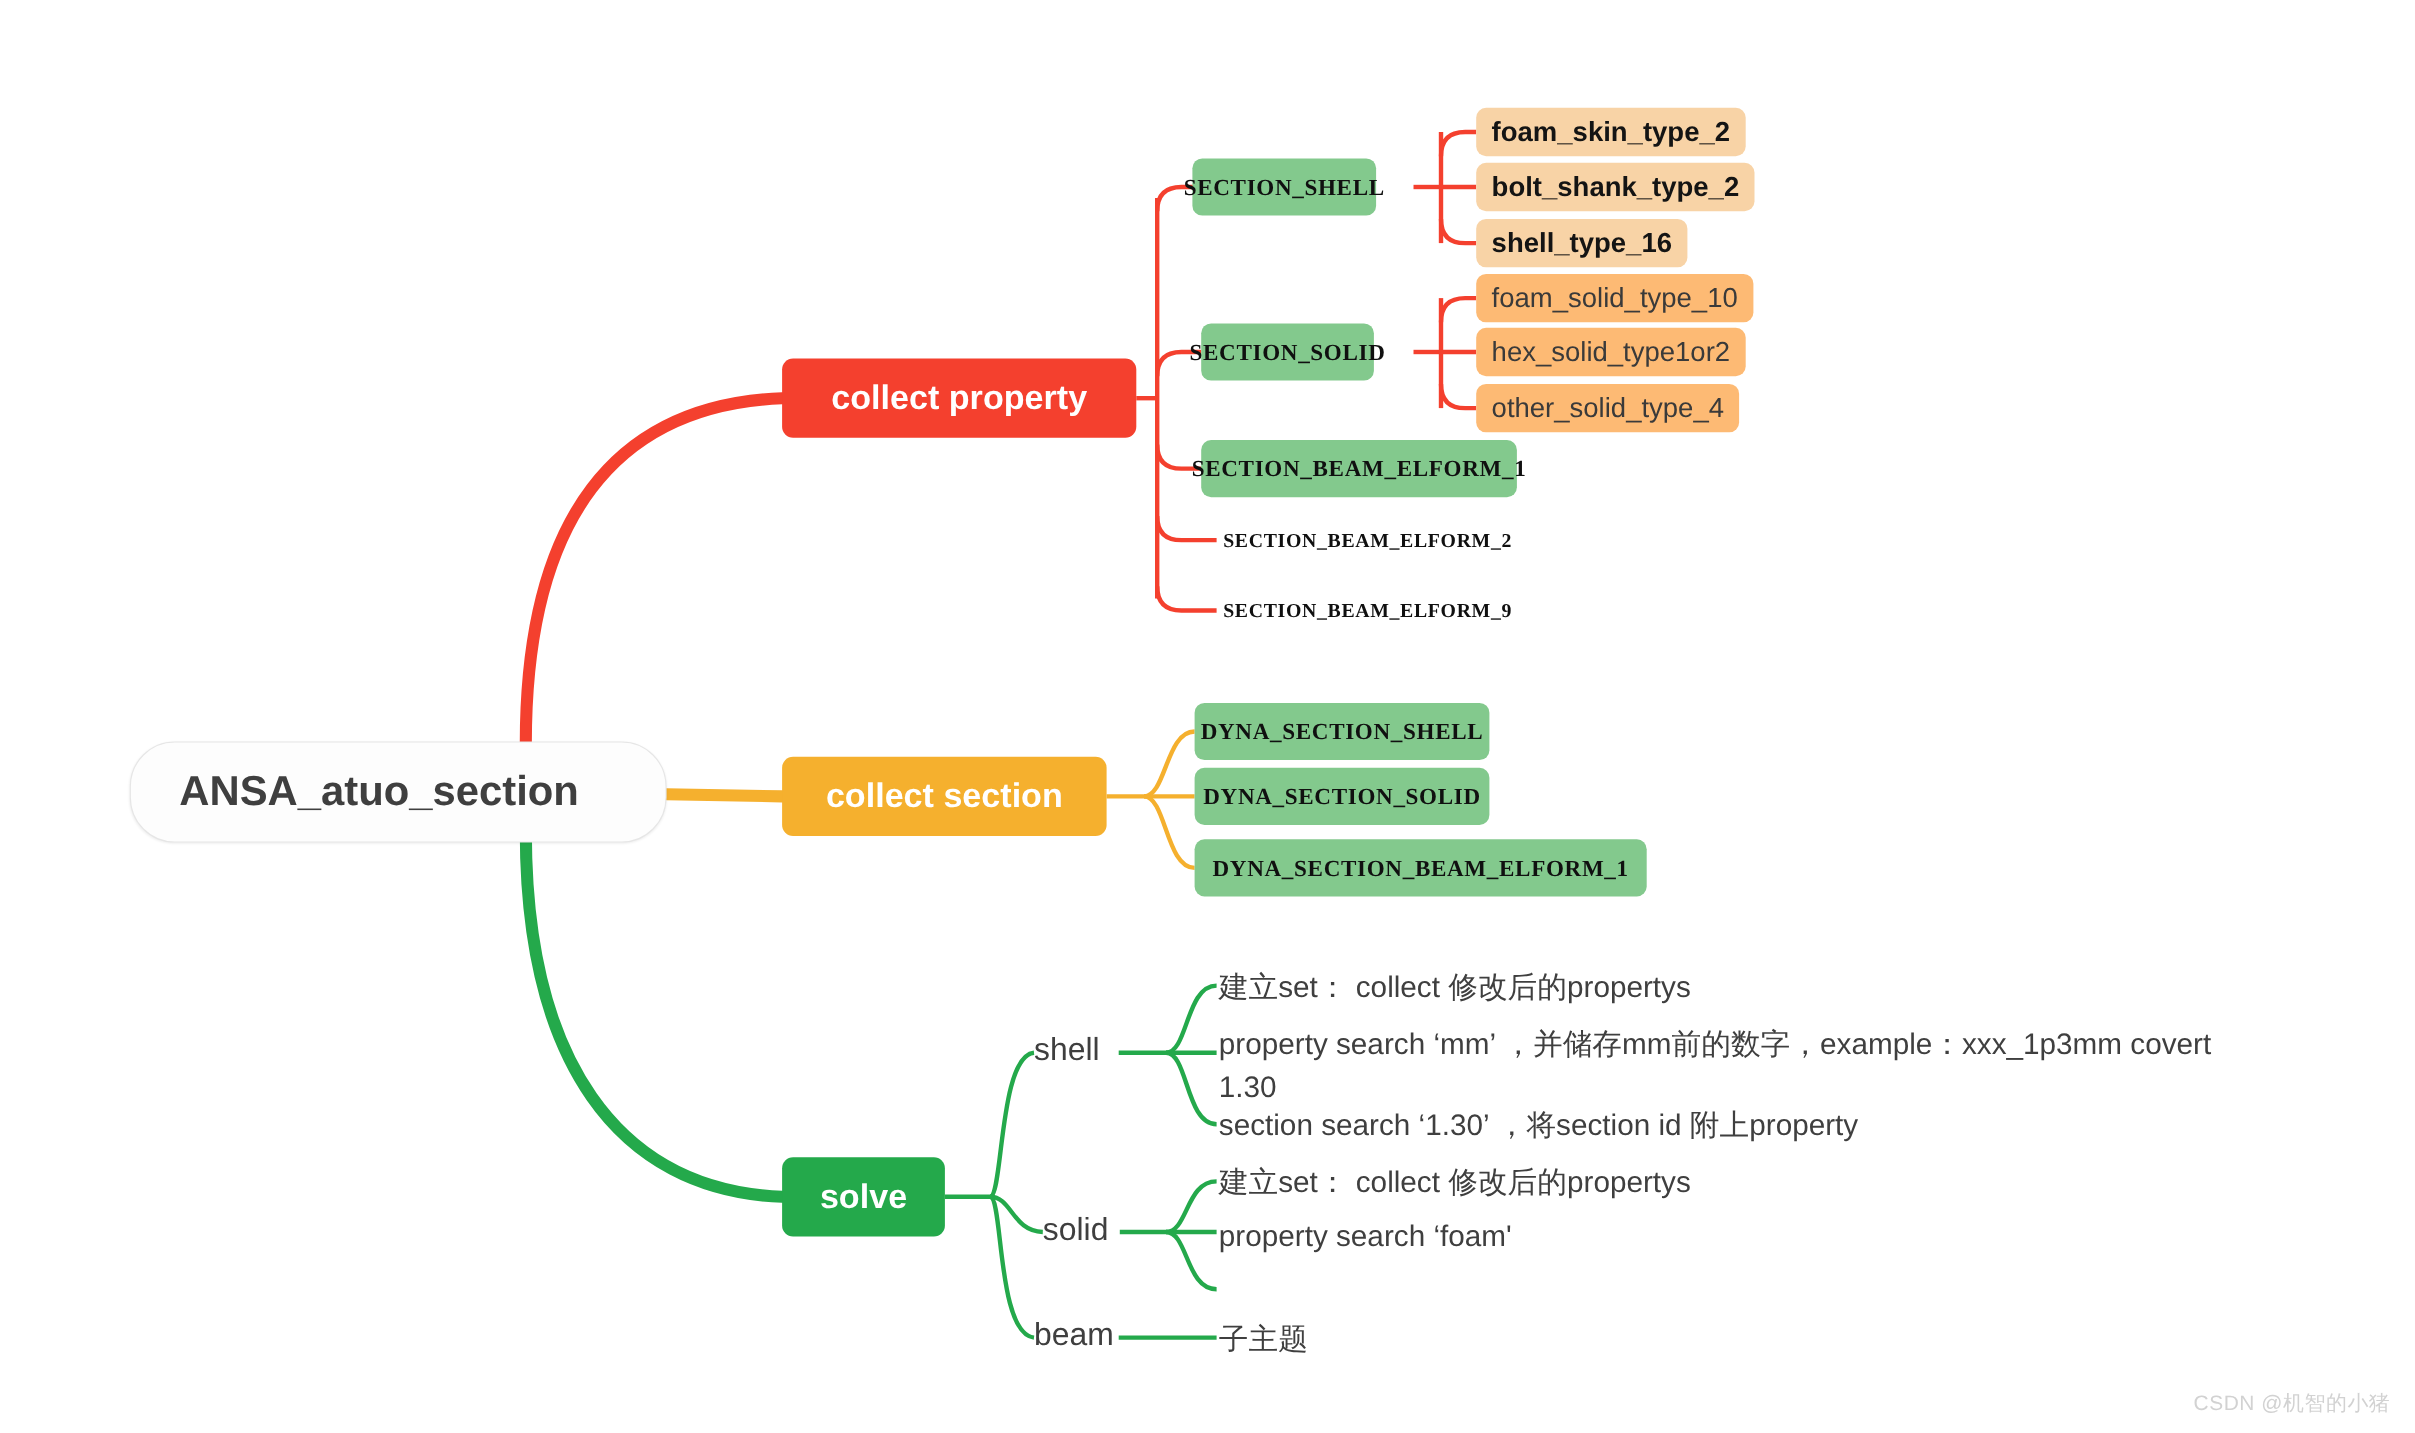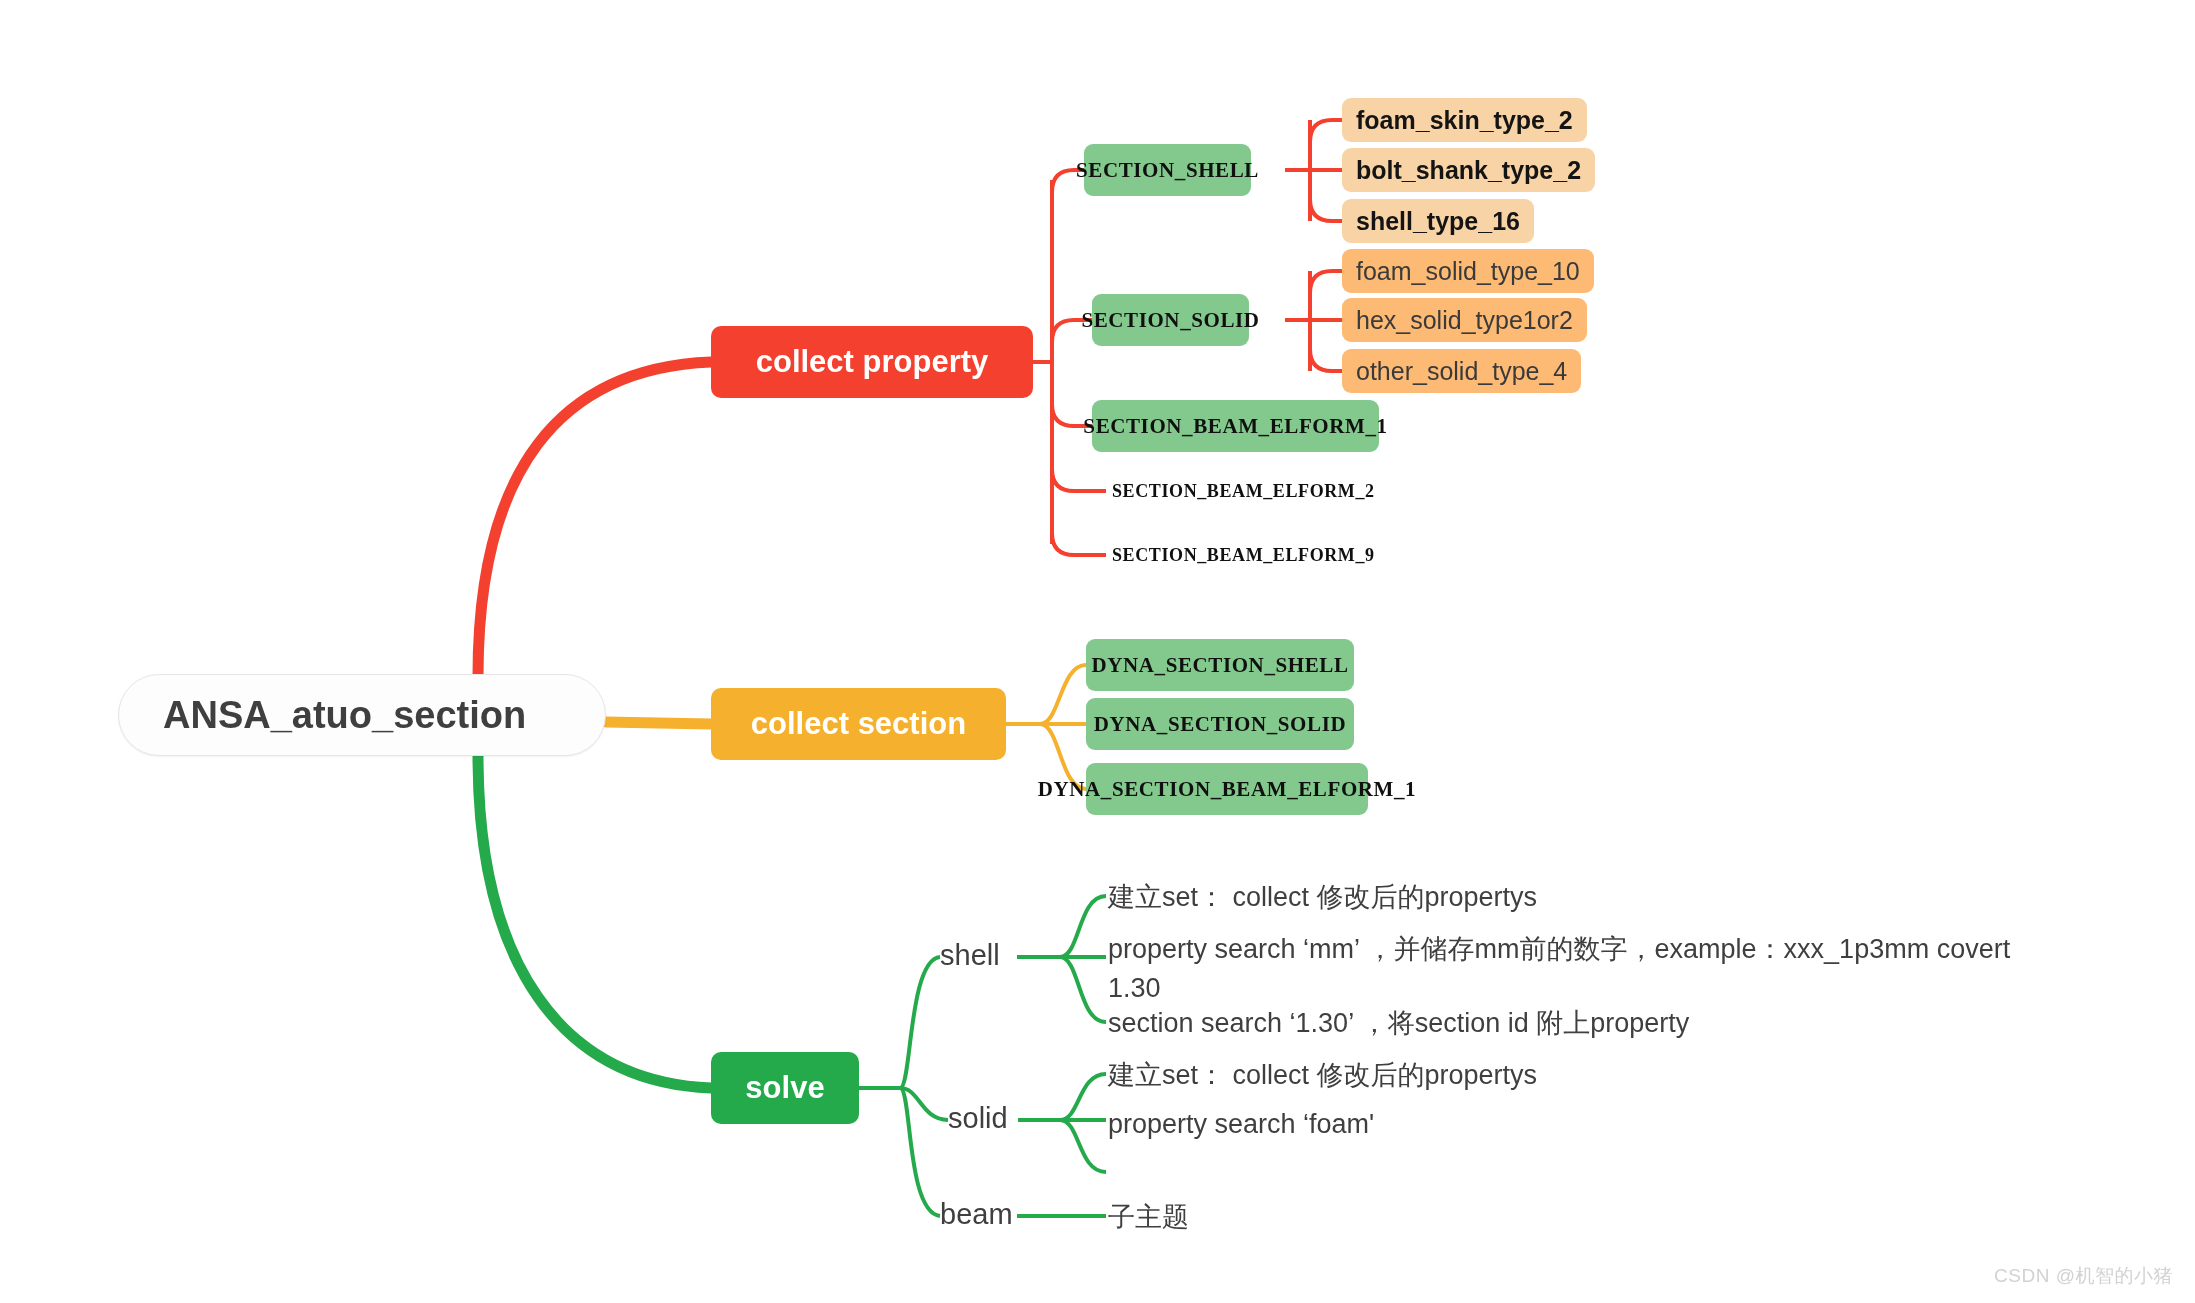--- a/index.html
+++ b/index.html
@@ -31,21 +31,21 @@
     display: flex;
     align-items: center;
     white-space: pre;
   }
 
   
   .root {
     left: 118px;
     top: 674px;
     width: 488px;
-    height: 82px;
+    height: 92px;
     background: #fdfdfd;
     border: 1px solid #e6e6e6;
     border-radius: 41px;
     padding-left: 44px;
     font-size: 38px;
     font-weight: bold;
     color: #3f3f3f;
     box-shadow: 0 1px 2px rgba(0,0,0,0.06);
   }
 
@@ -244,21 +244,21 @@
   </div>
 
   <div class="node l2" style="left:1086px; top:639px; width:268px;">
     <span>DYNA_SECTION_SHELL</span>
   </div>
 
   <div class="node l2" style="left:1086px; top:698px; width:268px;">
     <span>DYNA_SECTION_SOLID</span>
   </div>
 
-  <div class="node l2" style="left:1086px; top:763px; width:282px;">
+  <div class="node l2" style="left:1086px; top:763px; width:411px;">
     <span>DYNA_SECTION_BEAM_ELFORM_1</span>
   </div>
 
   <div class="node txt" style="left:940px; top:939px;">
     <span>shell</span>
   </div>
 
   <div class="node txt" style="left:948px; top:1102px;">
     <span>solid</span>
   </div>

